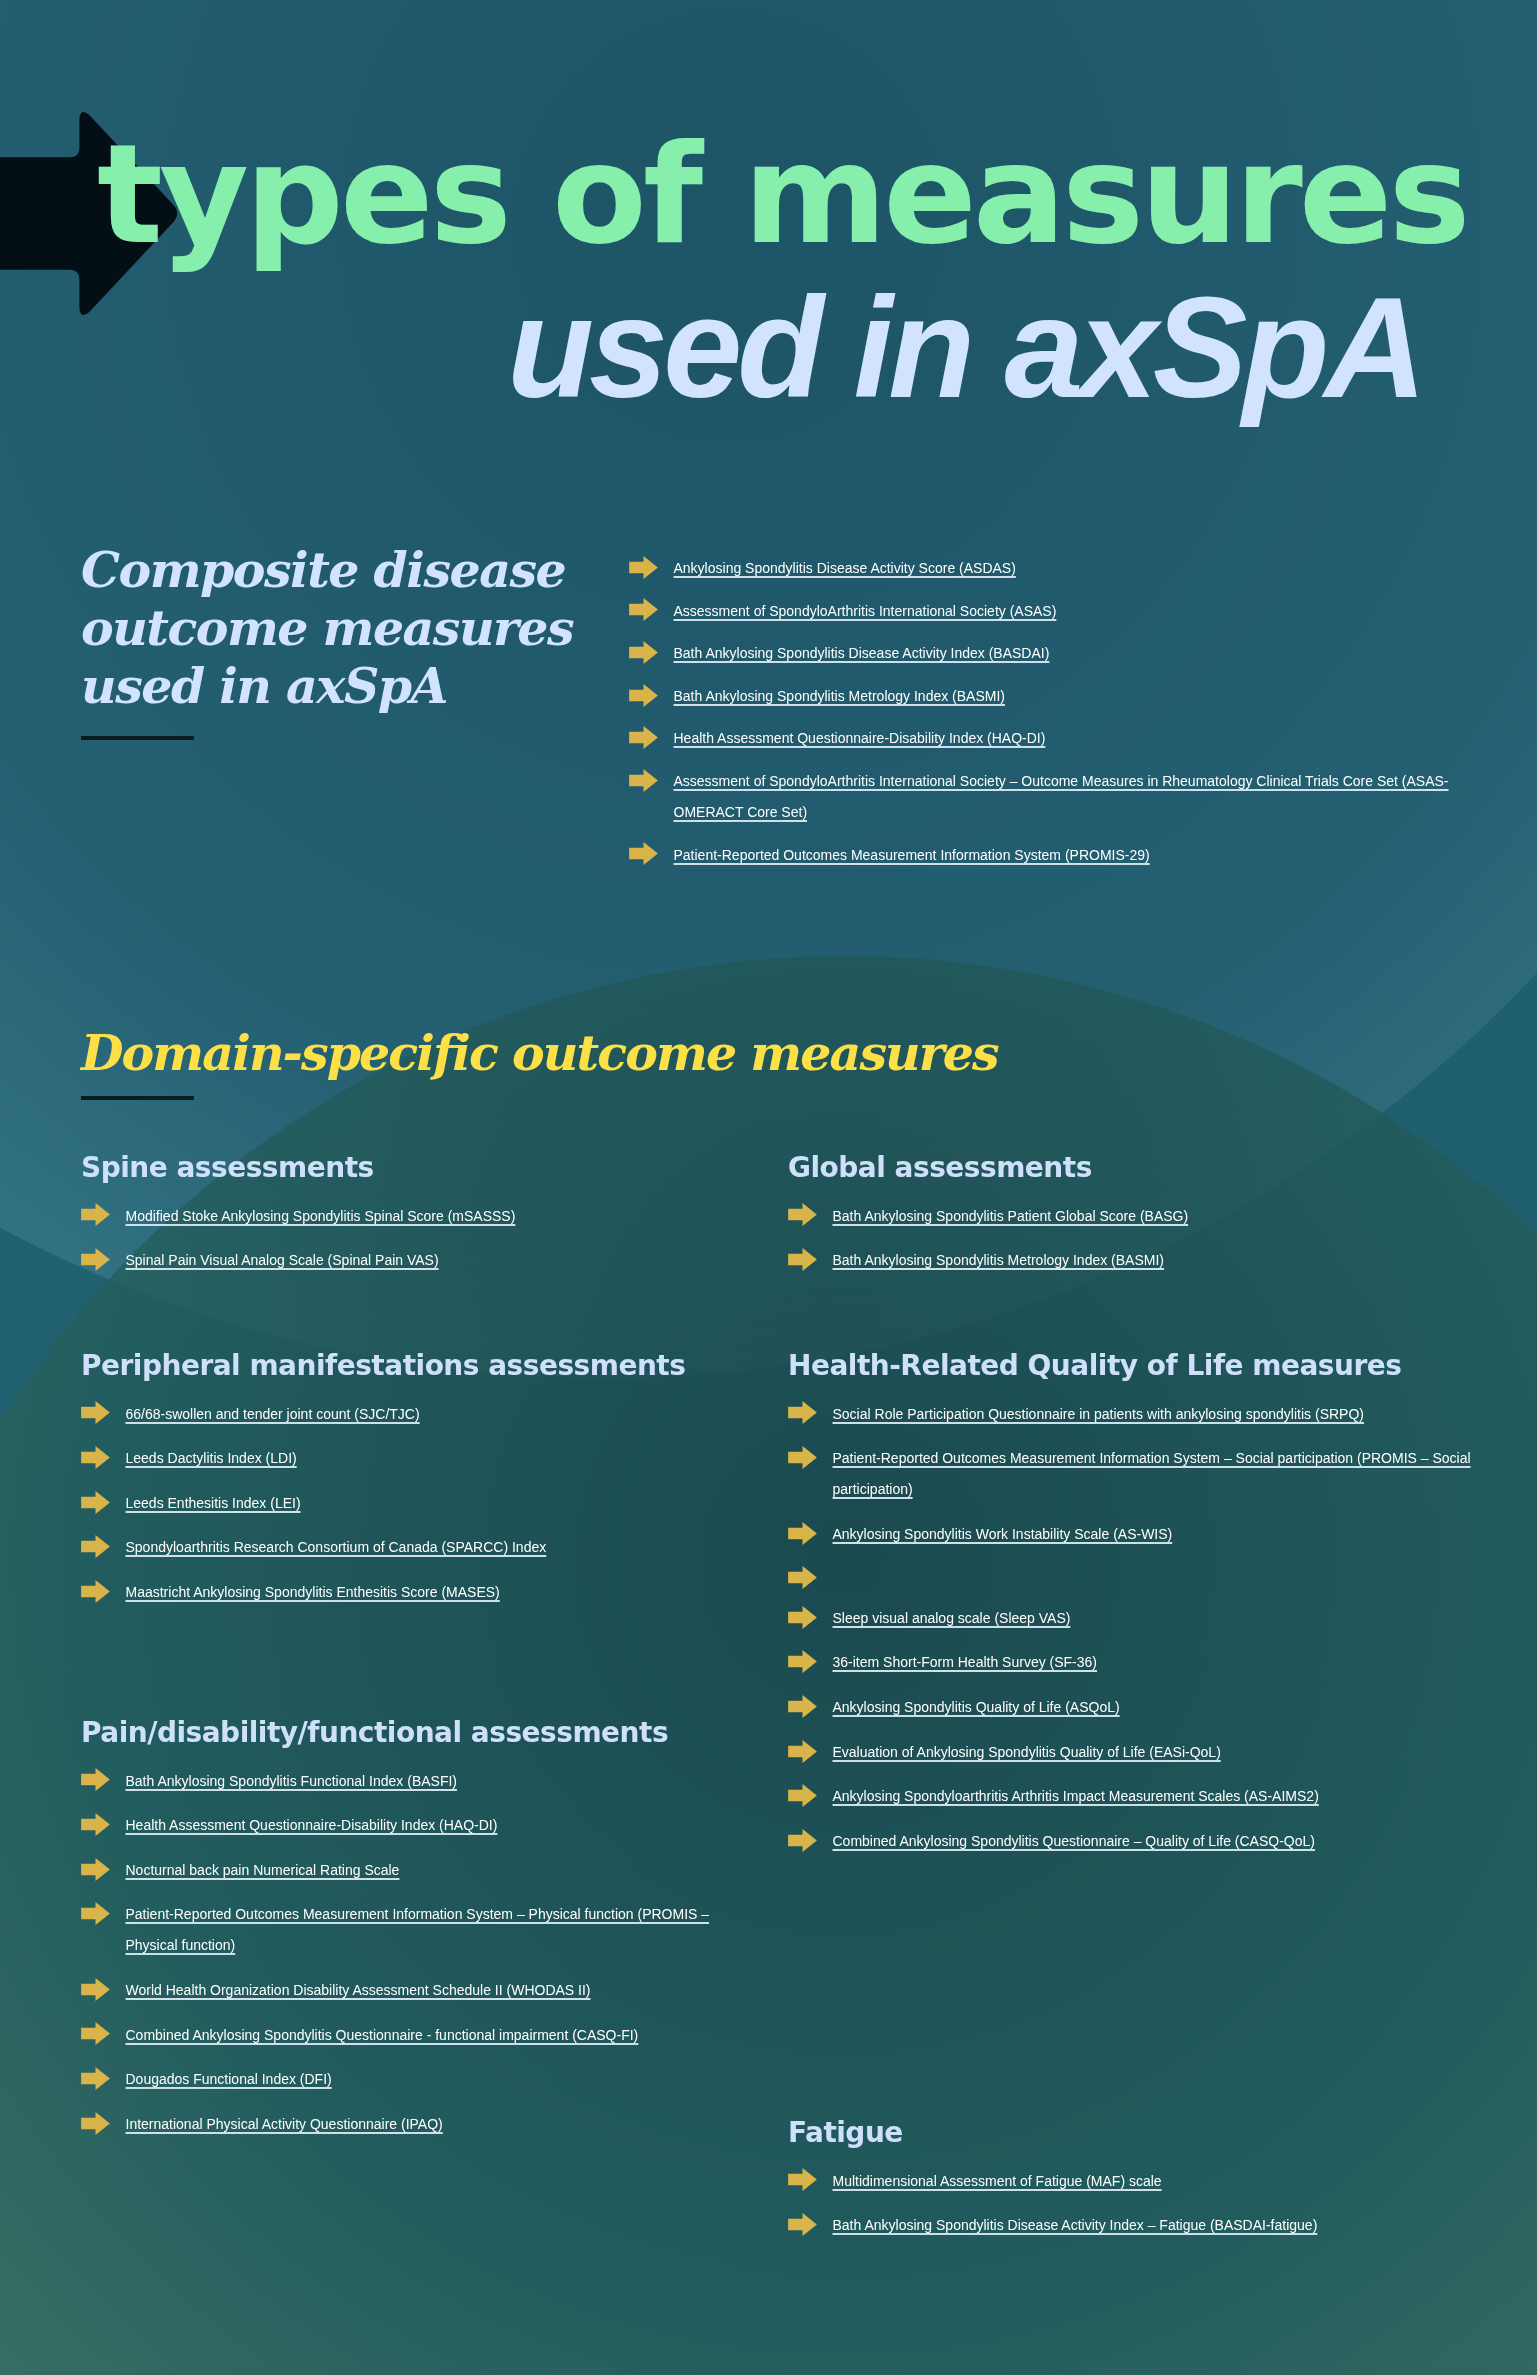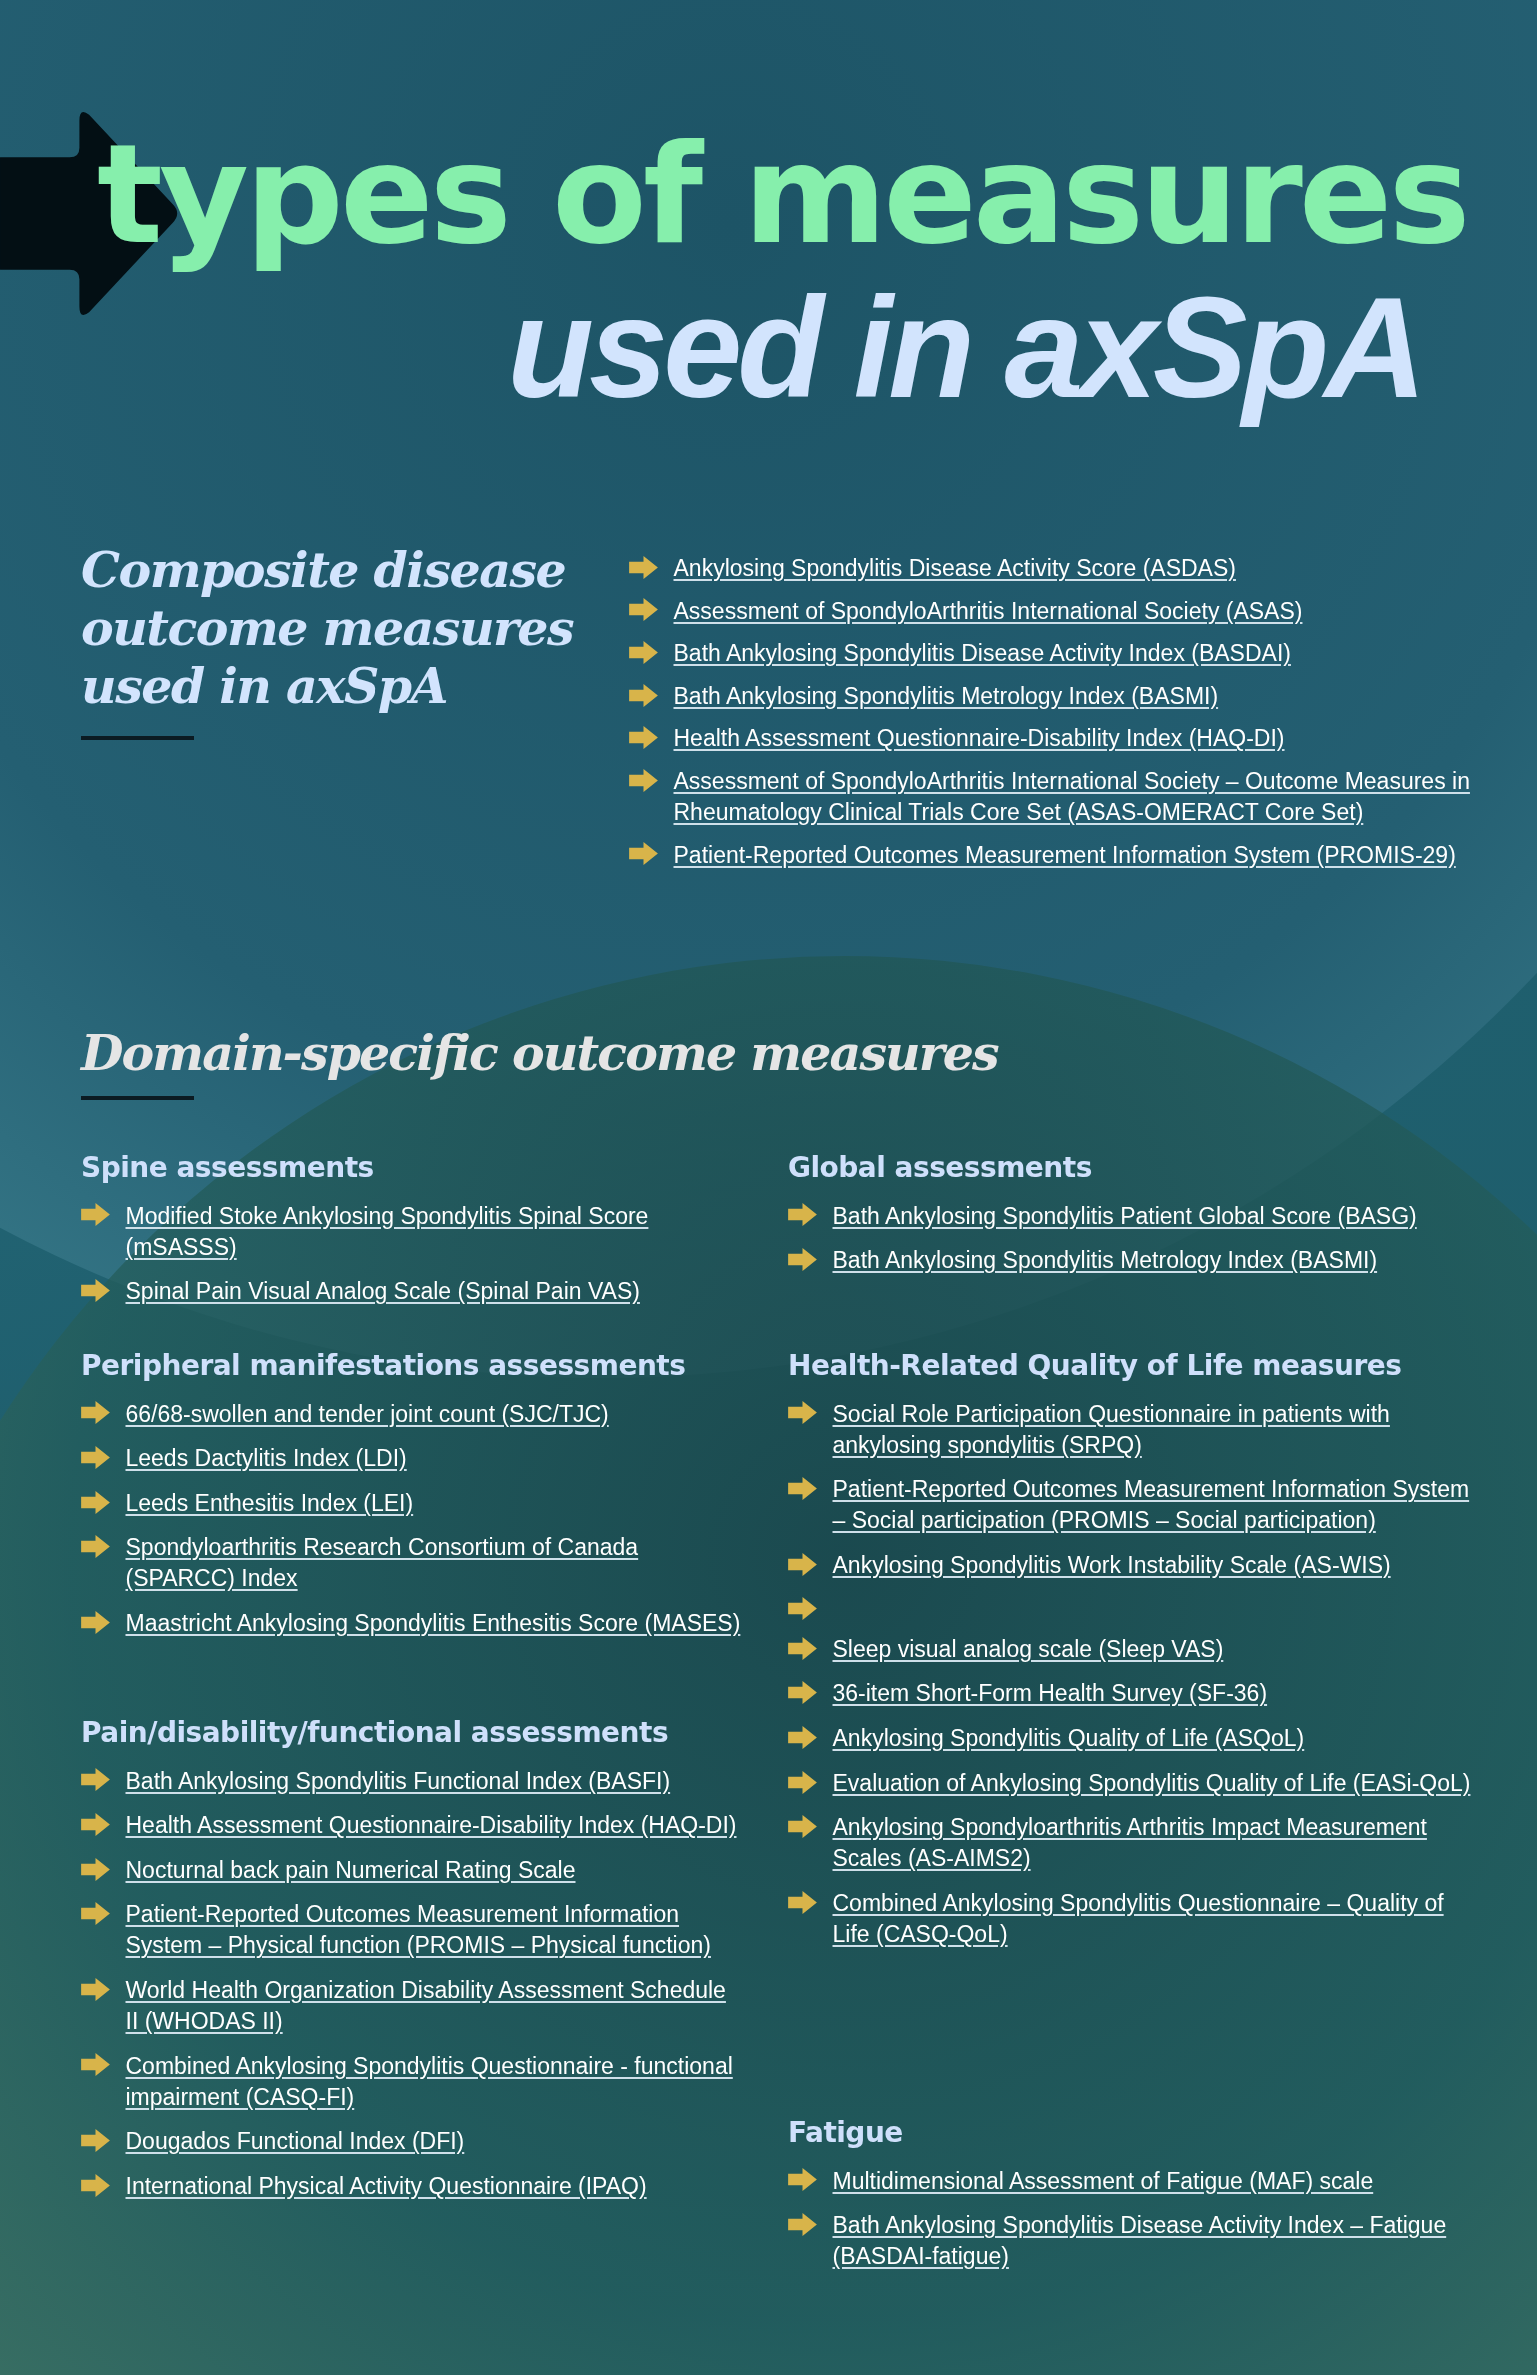--- a/index.html
+++ b/index.html
@@ -83,36 +83,36 @@
   .item {
     display: flex; align-items: flex-start;
     margin: 0 0 11.6px 0;
   }
   .item .arrow-icon {
     flex: 0 0 29px; width: 29px; height: 23px; margin-top: 2.9px; margin-right: 15.5px;
   }
   .item a {
     color: #ffffff;
     font-family: "Liberation Sans", sans-serif;
-    font-size: 23px;
+    font-size: 14px;
     line-height: 31px;
     text-decoration: underline;
     text-decoration-color: #cfe0ea;
     text-underline-offset: 2.9px;
     text-decoration-thickness: 1.5px;
   }
   .composite-list .item { margin-bottom: 11.6px; }
 
   
   .domain-heading {
     position: absolute; left: 81px; top: 1019px; margin: 0;
     font-family: "DejaVu Serif", serif;
     font-style: italic; font-weight: bold;
     font-size: 49px; letter-spacing: -1.9px;
-    color: #e5e5e5; line-height: 68px;
+    color: #fde047; line-height: 68px;
     white-space: nowrap;
   }
   .rule-domain { left: 81px; top: 1096px; }
 
   .group { position: absolute; }
   .group h3 {
     margin: 0 0 13.6px 0;
     font-family: "DejaVu Sans", sans-serif;
     font-weight: bold;
     font-size: 28px;

